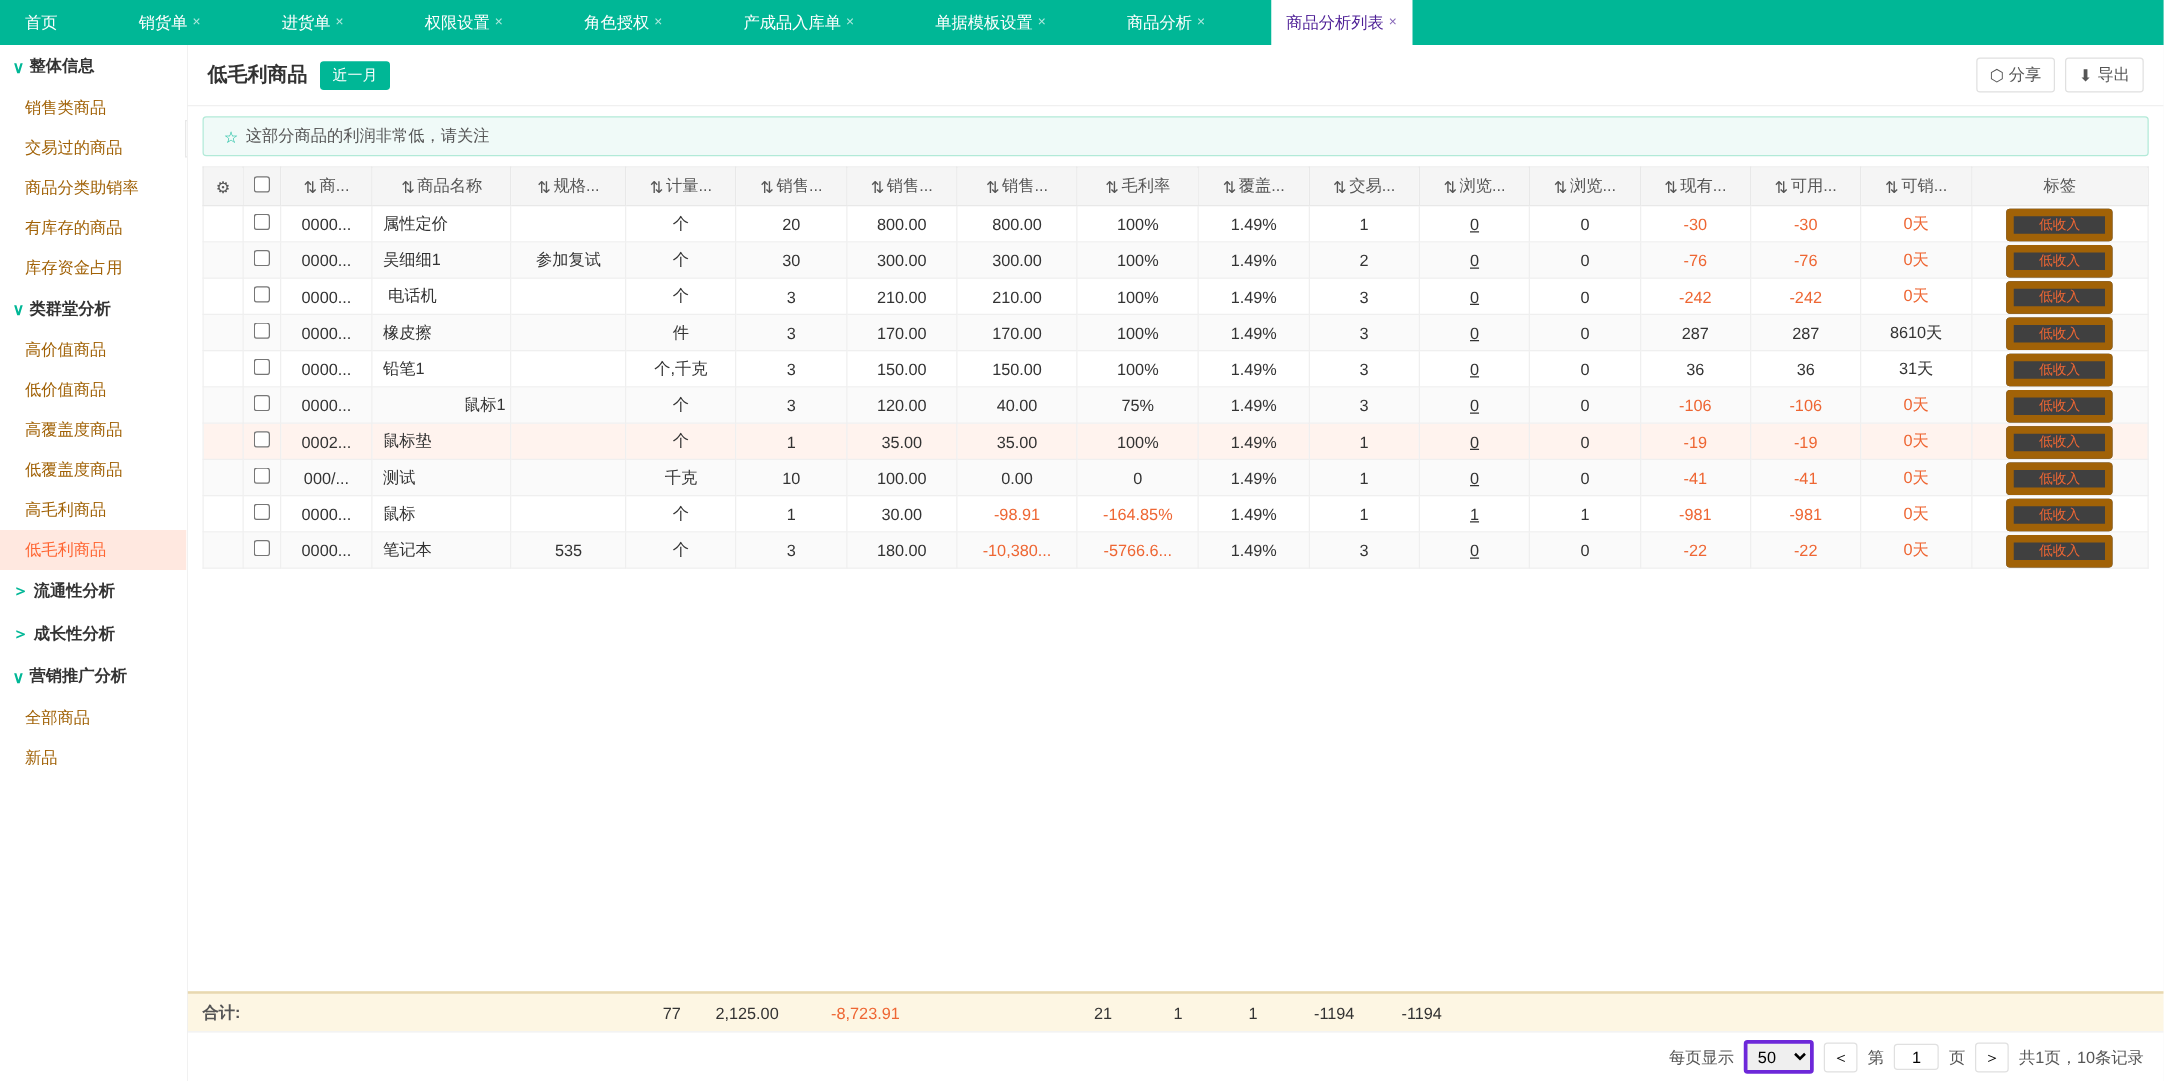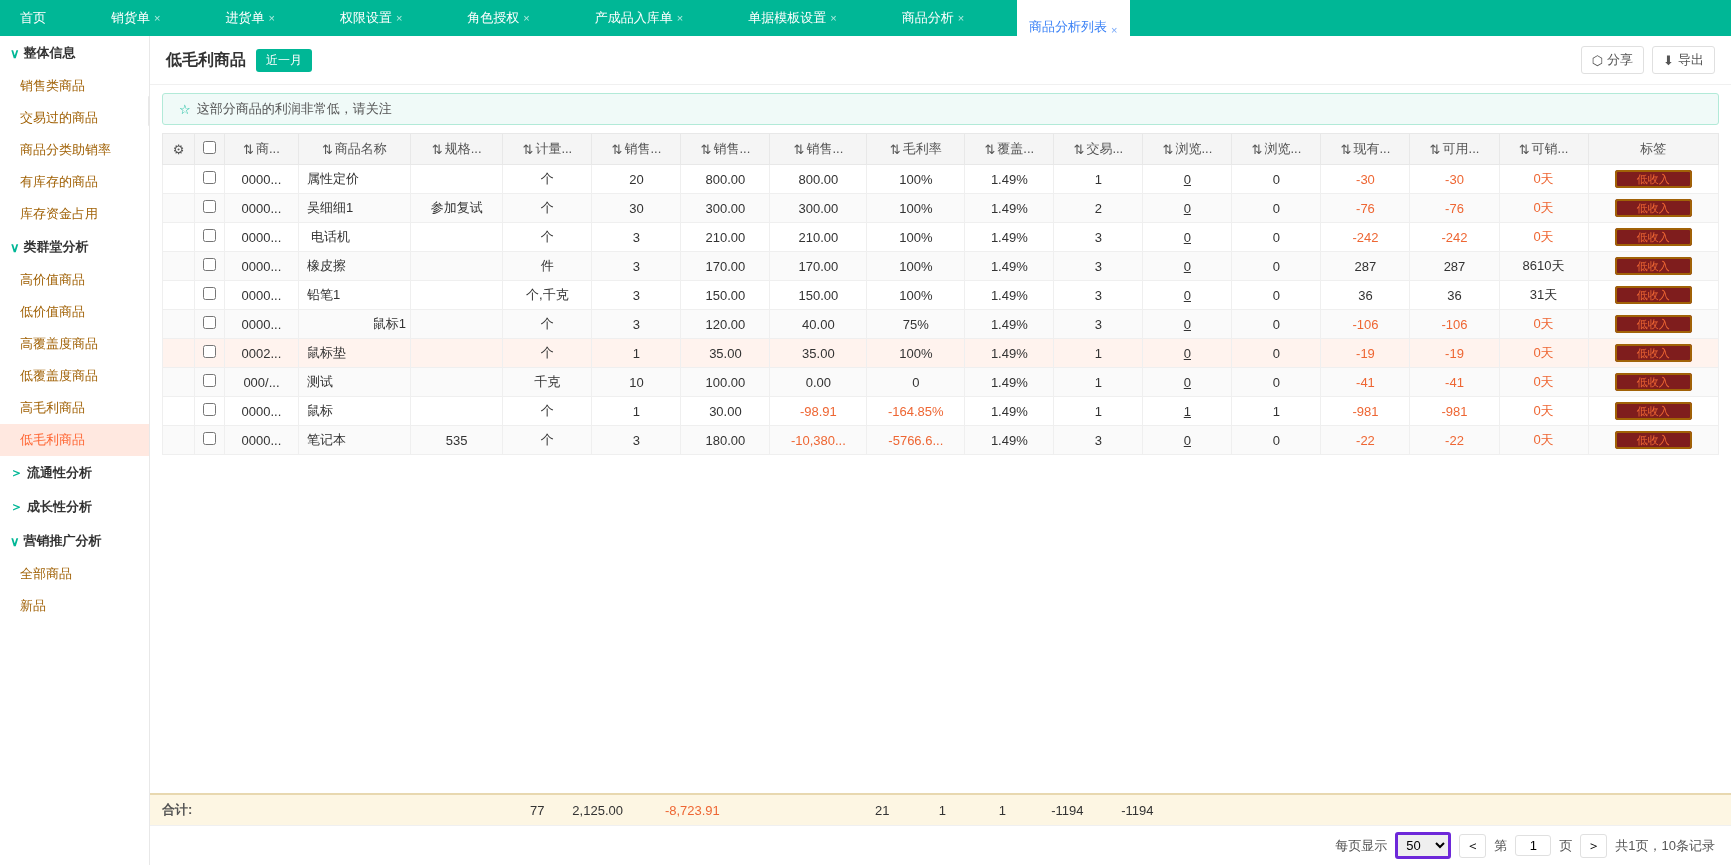--- a/index.html
+++ b/index.html
@@ -17,21 +17,21 @@
     }
     .top-nav .nav-item {
       padding: 0 12px;
       height: 36px;
       display: flex;
       align-items: center;
       cursor: pointer;
       color: #fff;
       white-space: nowrap;
     }
-    .top-nav .nav-item.active { background: #fff; color: #3b82f6; align-items: flex-end; }
+    .top-nav .nav-item.active { background: #fff; color: #4c1d95; }
     .top-nav .nav-item .close-x { margin-left: 4px; font-size: 11px; opacity: 0.7; }
 
     
     .layout { display: flex; height: calc(100vh - 36px); }
 
     
     .sidebar {
       width: 150px;
       background: #fff;
       border-right: 1px solid #e8e8e8;
@@ -184,23 +184,23 @@
       border: 1px solid #efefef;
       padding: 5px 4px;
       text-align: center;
       color: #333;
       white-space: nowrap;
     }
     tbody tr:nth-child(even) { background: #fafafa; }
     tbody tr.highlighted { background: #fff3ee; }
     .red-text { color: #e63; }
     .orange-tag {
-      background: #7f1d1d;
+      background: #404040;
       color: #e63;
-      border: 2px solid #a16207;
+      border: 6px solid #a16207;
       border-radius: 3px;
       padding: 1px 20px;
       font-size: 11px;
     }
     .underline-link { text-decoration: underline; color: #333; cursor: pointer; }
 
     
     .total-row {
       background: #fdf6e3;
       border-top: 2px solid #e8d8b0;

